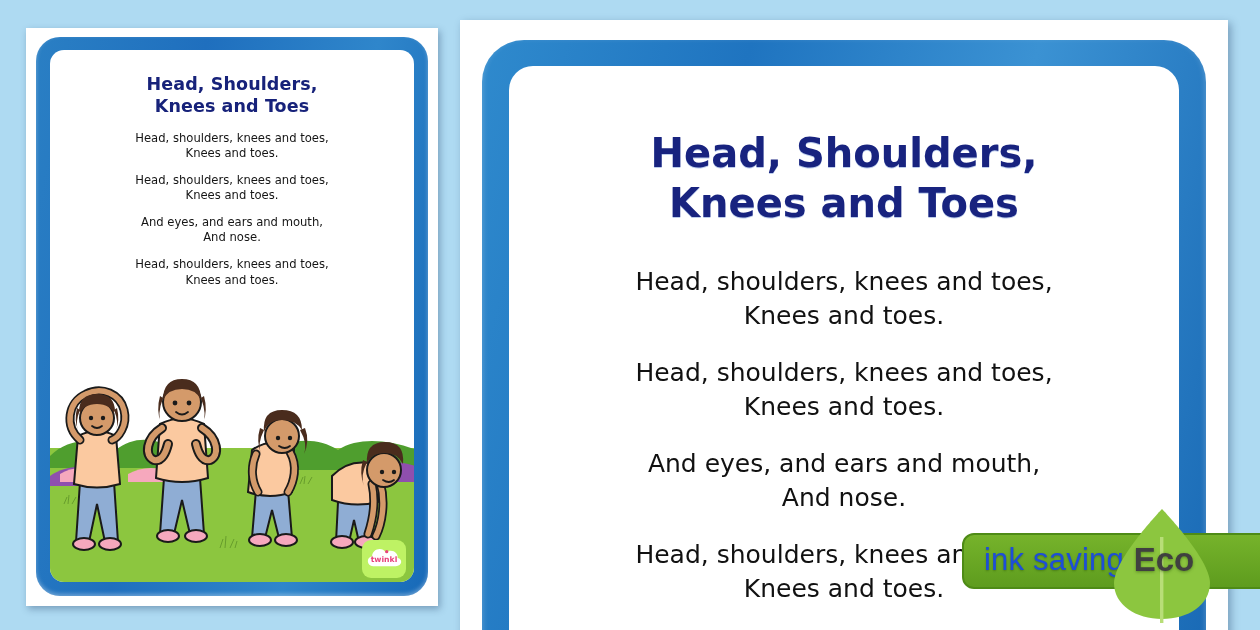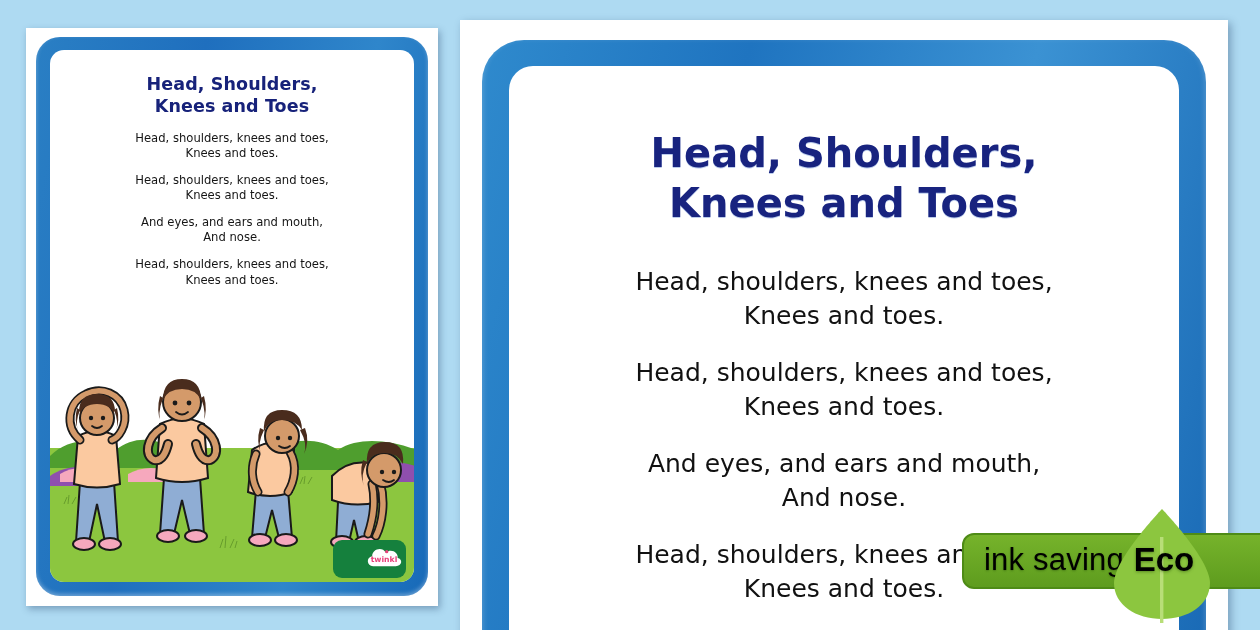--- a/index.html
+++ b/index.html
@@ -76,47 +76,47 @@
   .big-verse{
     text-align:center;color:#111;
     font-family:"DejaVu Sans", sans-serif;
     font-size:25px;line-height:1.36;
     margin-bottom:23px;
   }
 
   
   .twinkl{
     position:absolute;right:8px;bottom:4px;width:44px;height:38px;
-    background:#15803d;border-radius:9px;
-    display:flex;align-items:center;justify-content:center;padding-left:29px;
+    background:#bef264;border-radius:9px;
+    display:flex;align-items:center;justify-content:center;
   }
 
   
   .eco{
     position:absolute;left:962px;top:533px;width:320px;height:56px;
     pointer-events:auto;
   }
   .eco-bar{
     position:absolute;left:0;top:0;width:320px;height:56px;
     background:linear-gradient(#76b32b,#5e9c1e);
     border:2px solid #4e8b16;border-radius:12px;
     box-sizing:border-box;
   }
   .eco-text{
     position:absolute;left:22px;top:9px;
-    color:#000000;font-family:"Liberation Sans", sans-serif;
+    color:#1d4ed8;font-family:"Liberation Sans", sans-serif;
     font-size:31px;font-weight:normal;letter-spacing:.2px;
     text-shadow:0 1px 2px rgba(40,80,10,.45);
   }
   .eco-leaf{
     position:absolute;left:148px;top:-26px;width:104px;height:118px;
   }
   .eco-leaf-label{
     position:absolute;left:165px;top:8px;width:74px;text-align:center;
-    color:#000000;font-family:"Liberation Sans", sans-serif;
+    color:#404040;font-family:"Liberation Sans", sans-serif;
     font-size:33px;font-weight:bold;
     text-shadow:0 1px 3px rgba(40,80,10,.5);
   }
 </style>
 </head>
 <body>
 
 <div class="stage">
 
   <div class="thumb">

